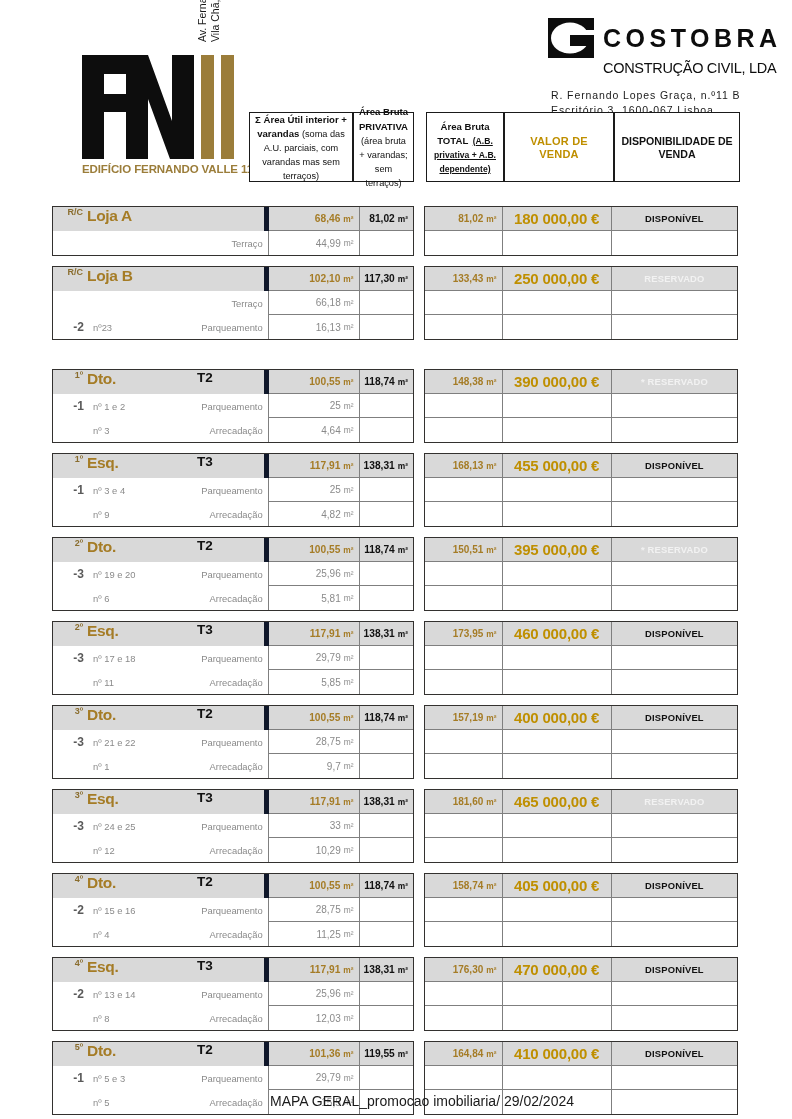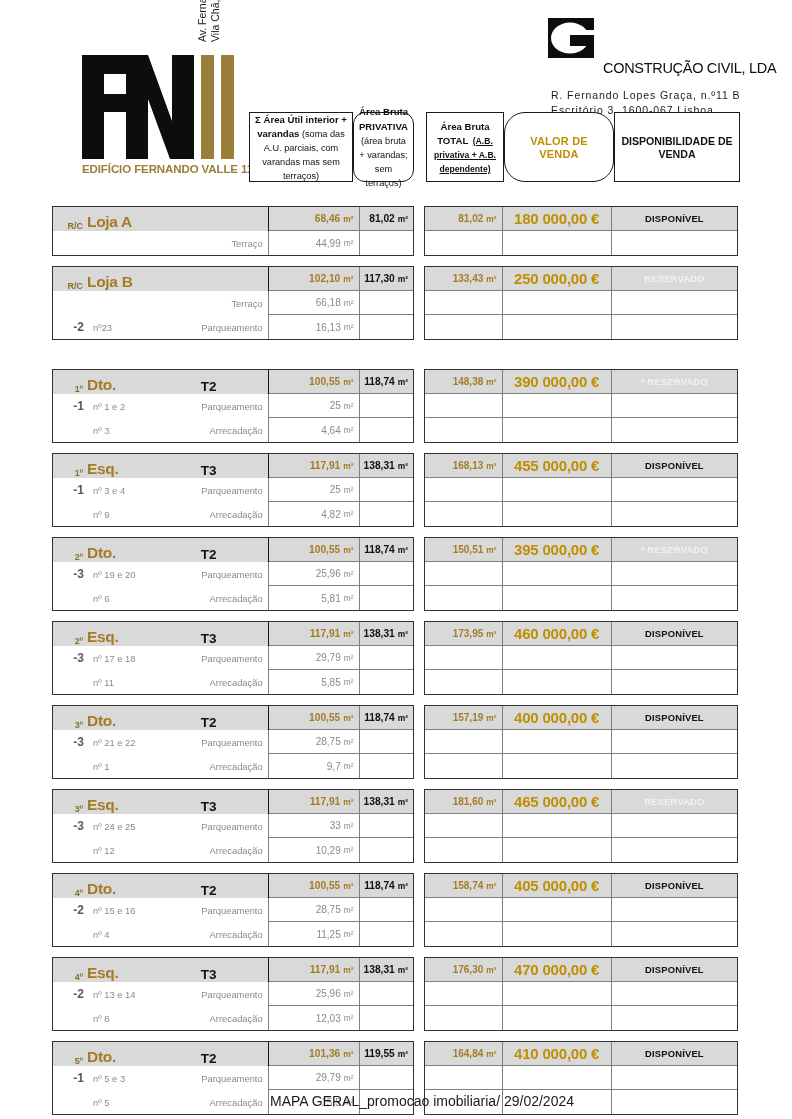--- a/index.html
+++ b/index.html
@@ -143,23 +143,23 @@
     line-height: 12.2px;
   }
   .hbox-inner { width: 100%; }
   .h-strong { font-weight: bold; font-size: 9.6px; color:#111; }
   .h-light  { font-weight: normal; font-size: 9.2px; color:#111; }
   .h-under  { text-decoration: underline; font-weight: bold; font-size: 8.6px; color:#111; }
   .h-gold   { font-weight: bold; font-size: 11px; color: #bf8f00; letter-spacing: .2px;}
   .h-black  { font-weight: bold; font-size: 10.6px; color: #111; }
 
   #hb-util  { left: 249px; top: 0px;  width: 104px; height: 70px; }
-  #hb-priv  { left: 353px; top: 0px;  width: 61px;  height: 70px; border-radius: 12px; }
+  #hb-priv  { left: 353px; top: 0px;  width: 61px;  height: 70px; }
   #hb-total { left: 426px; top: 0px;  width: 78px;  height: 70px; }
-  #hb-valor { left: 504px; top: 0px;  width: 110px; height: 70px; border-radius: 21px; }
+  #hb-valor { left: 504px; top: 0px;  width: 110px; height: 70px; }
   #hb-disp  { left: 614px; top: 0px;  width: 126px; height: 70px; }
 
   
   .body-area {
     position: absolute;
     left: 0;
     top: 206px;
     width: 792px;
   }
 
@@ -247,22 +247,22 @@
     border-right: none;
   }
   .c-disp.reservado { color: #f2f2f2; }
 
   .m2 { font-size: 8.4px; margin-left: 3px; font-weight: inherit; }
 
   
   .unit-head {
     width: 249px;
     display: flex;
-    align-items: flex-end;
-    border-right: 1px solid #0f172a;
+    align-items: flex-start;
+    border-right: 5px solid #0f172a;
     box-sizing: border-box;
     height: 24px;
   }
   .uh-floor {
     width: 34px;
     text-align: right;
     padding-right: 4px;
     box-sizing: border-box;
     font-size: 9px;
     font-weight: bold;
@@ -359,20 +359,21 @@
     </div>
 
     <div class="costobra">
       <div class="cb-row">
         <svg class="cb-glyph" viewBox="0 0 46 40">
           <rect x="0" y="0" width="46" height="40" fill="#0d0d0d"></rect>
           <ellipse cx="22" cy="20" rx="19" ry="15.5" fill="#ffffff"></ellipse>
           <rect x="22" y="12" width="26" height="16" fill="#0d0d0d"></rect>
           <rect x="22" y="12" width="24" height="5" fill="#ffffff"></rect>
         </svg>
+        <div class="cb-name">COSTOBRA</div>
       </div>
       <div class="cb-sub">CONSTRUÇÃO CIVIL, LDA</div>
       <div class="cb-addr">
         <span>R. Fernando Lopes Graça, n.º11 B</span>
         <span>Escritório 3, 1600-067 Lisboa</span>
       </div>
     </div>
 
     <div class="col-heads">
 

